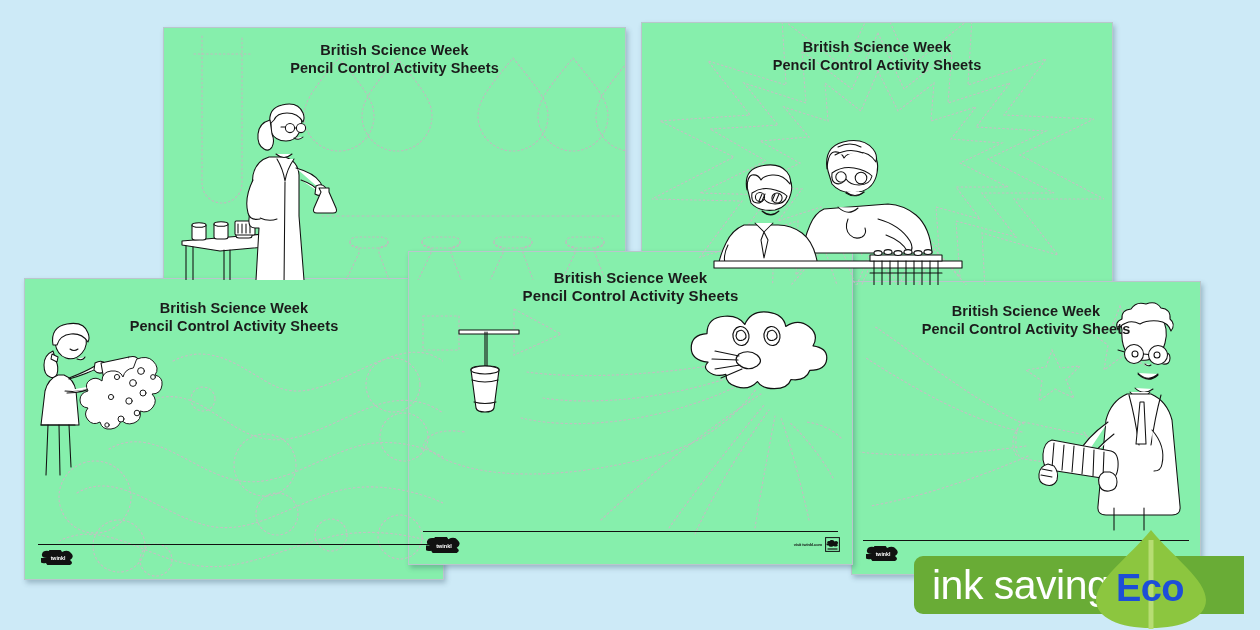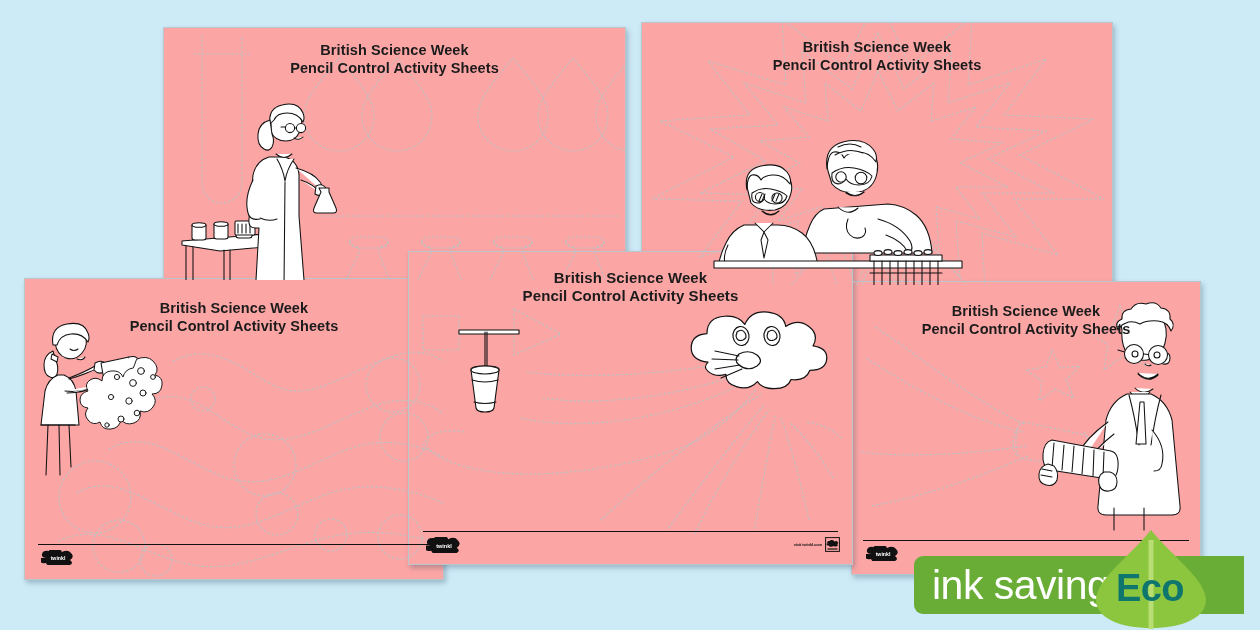--- a/index.html
+++ b/index.html
@@ -8,21 +8,21 @@
     width:1260px;height:630px;overflow:hidden;
     background:#cdeaf7;
     font-family:"Liberation Sans", sans-serif;
     position:relative;
   }
   .stage{position:absolute;inset:0;}
 
   
   .sheet{
     position:absolute;
-    background:#fca5a5;
+    background:#86efac;
     border:1px solid #b9c6cc;
     box-shadow:2px 3px 5px rgba(40,70,90,.30);
     overflow:hidden;
     text-decoration:underline;
   }
   .sheet-inner{position:absolute;inset:0;}
 
   .title{
     position:absolute;
     left:0;right:0;
@@ -68,21 +68,21 @@
   }
   .eco-pill-text{
     position:absolute;left:28px;top:27px;
     font-size:41px;color:#ffffff;font-weight:normal;
     line-height:1;letter-spacing:-.5px;
   }
   .eco-leaf{position:absolute;left:186px;top:-10px;width:122px;height:102px;}
   .eco-leaf svg{display:block;width:100%;height:100%;}
   .eco-leaf-text{
     position:absolute;left:212px;top:31px;
-    font-size:38px;font-weight:bold;color:#0f766e;
+    font-size:38px;font-weight:bold;color:#1d4ed8;
     line-height:1;letter-spacing:-.6px;
   }
 </style>
 </head>
 <body>
 
 <div class="stage">
 
   <div class="sheet" style="left:163px;top:27px;width:461px;height:252px;">
     <div class="sheet-inner">

